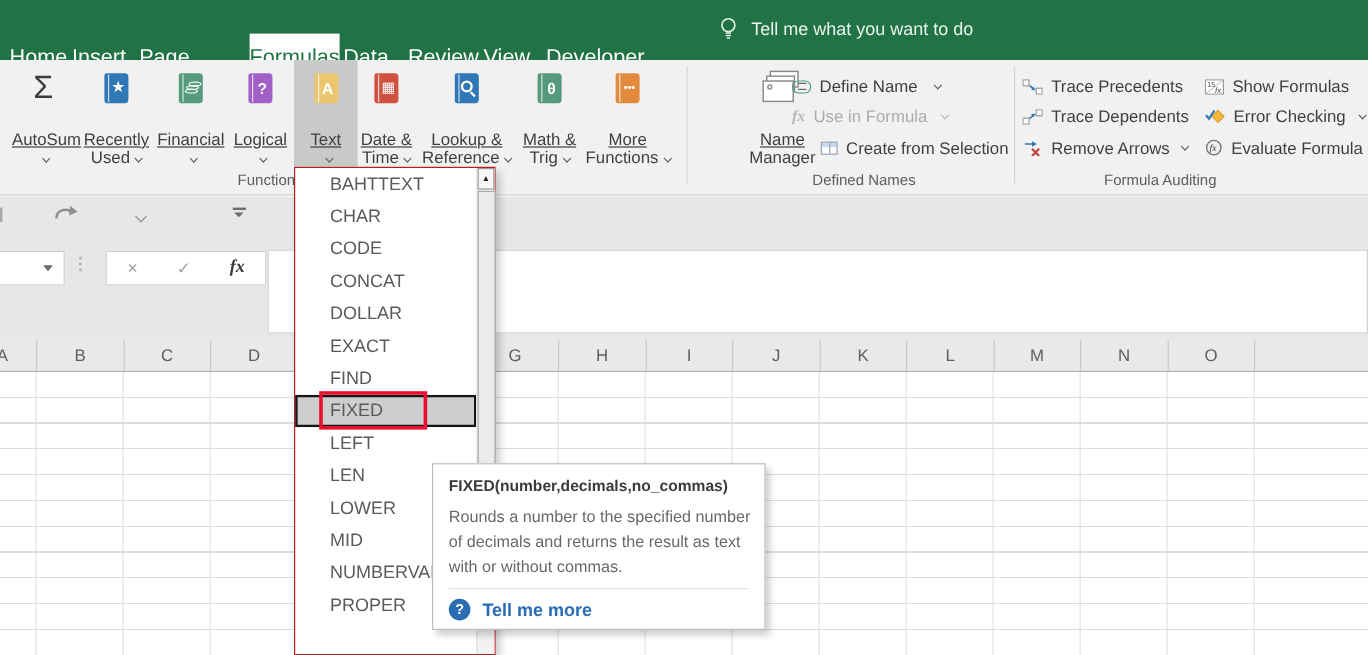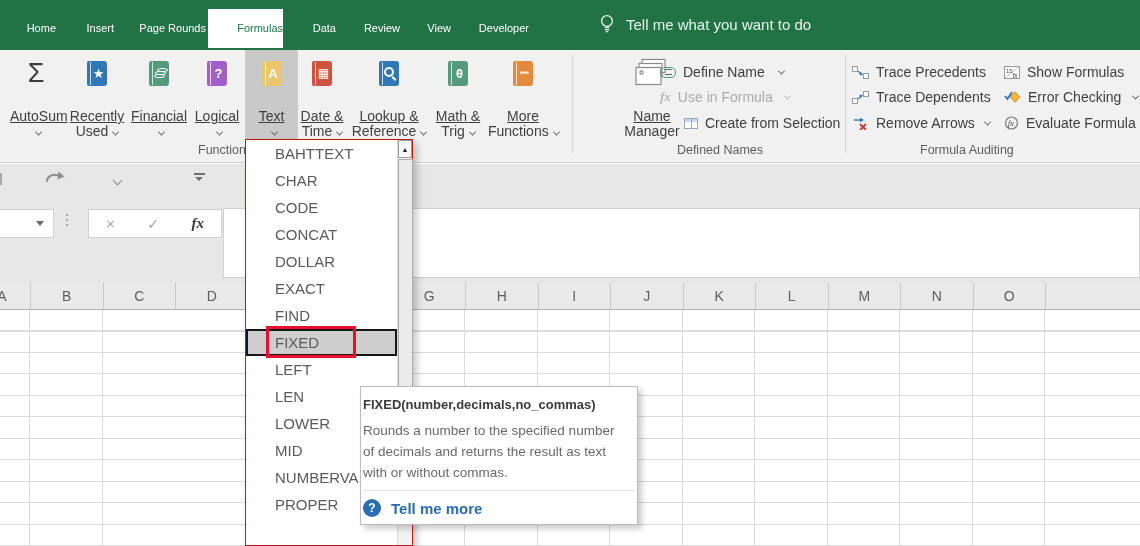--- a/index.html
+++ b/index.html
@@ -1,22 +1,22 @@
 <!DOCTYPE html>
 <html><head>
 <meta charset="utf-8">
 <style>
   * { margin:0; padding:0; box-sizing:border-box; }
   body { font-family:"Liberation Sans","DejaVu Sans",sans-serif; background:#fff; }
   .canvas { position:relative; width:1140px; height:546px; overflow:hidden; background:#fff; }
 
   
   .tabbar { position:absolute; left:0; top:0; width:1140px; height:50px; background:#217346; }
-  .tab { position:absolute; top:9px; height:39px; line-height:39px; text-align:right;
-         color:#fff; font-size:11px; cursor:default; }
+  .tab { position:absolute; top:28px; height:39px; line-height:39px; text-align:left;
+         color:#fff; font-size:18px; cursor:default; }
   .tab.active { background:#fff; color:#217346; }
   .tellme { position:absolute; left:626px; top:0; height:50px; line-height:50px;
             color:#e9f2ec; font-size:15px; }
   .bulb { position:absolute; left:597px; top:13px; }
 
   
   .ribbon { position:absolute; left:0; top:50px; width:1140px; height:113px;
             background:#f1f1f1; border-bottom:1px solid #d2cfcc; }
   .text-pressed { position:absolute; left:245px; top:0; width:53px; height:113px; background:#c9c9c9; }
   .bigbtn { position:absolute; top:2px; height:88px; text-align:center; }
@@ -111,21 +111,21 @@
   .sb { position:absolute; top:0; right:0; width:15px; height:100%; background:#f2f2f2;
         border-left:1px solid #dcdcdc; }
   .sb-up { height:18px; background:#f7f7f7; border:1px solid #9b9b9b; display:flex;
            align-items:center; justify-content:center; font-size:7px; color:#222; }
   .sb-thumb { position:absolute; left:0; top:19px; width:15px; height:290px; background:#ebebeb;
               border:1px solid #ababab; }
 
   
   .tip { position:absolute; left:360px; top:386px; width:278px; height:139px; background:#fff;
          border:1px solid #bdbdbd; box-shadow:4px 4px 6px rgba(0,0,0,.2); z-index:10;
-         padding:10px 2px; }
+         padding:10px 13px; }
   .tip-title { font-size:13px; font-weight:bold; color:#3b3b3b; white-space:nowrap; }
   .tip-body { margin-top:8px; font-size:13.5px; color:#696969; line-height:21px; width:252px; }
   .tip-hr { border-top:1px solid #e4e4e4; margin-top:7px; }
   .tip-link-row { margin-top:8px; display:flex; align-items:center; cursor:pointer; }
   .tip-q { width:18px; height:18px; border-radius:50%; background:#2a6db3; color:#fff;
            font-size:12px; font-weight:bold; display:flex; align-items:center; justify-content:center; }
   .tip-link { margin-left:10px; font-size:15px; font-weight:bold; color:#2a6db3; }
 </style>
 </head>
 <body>

